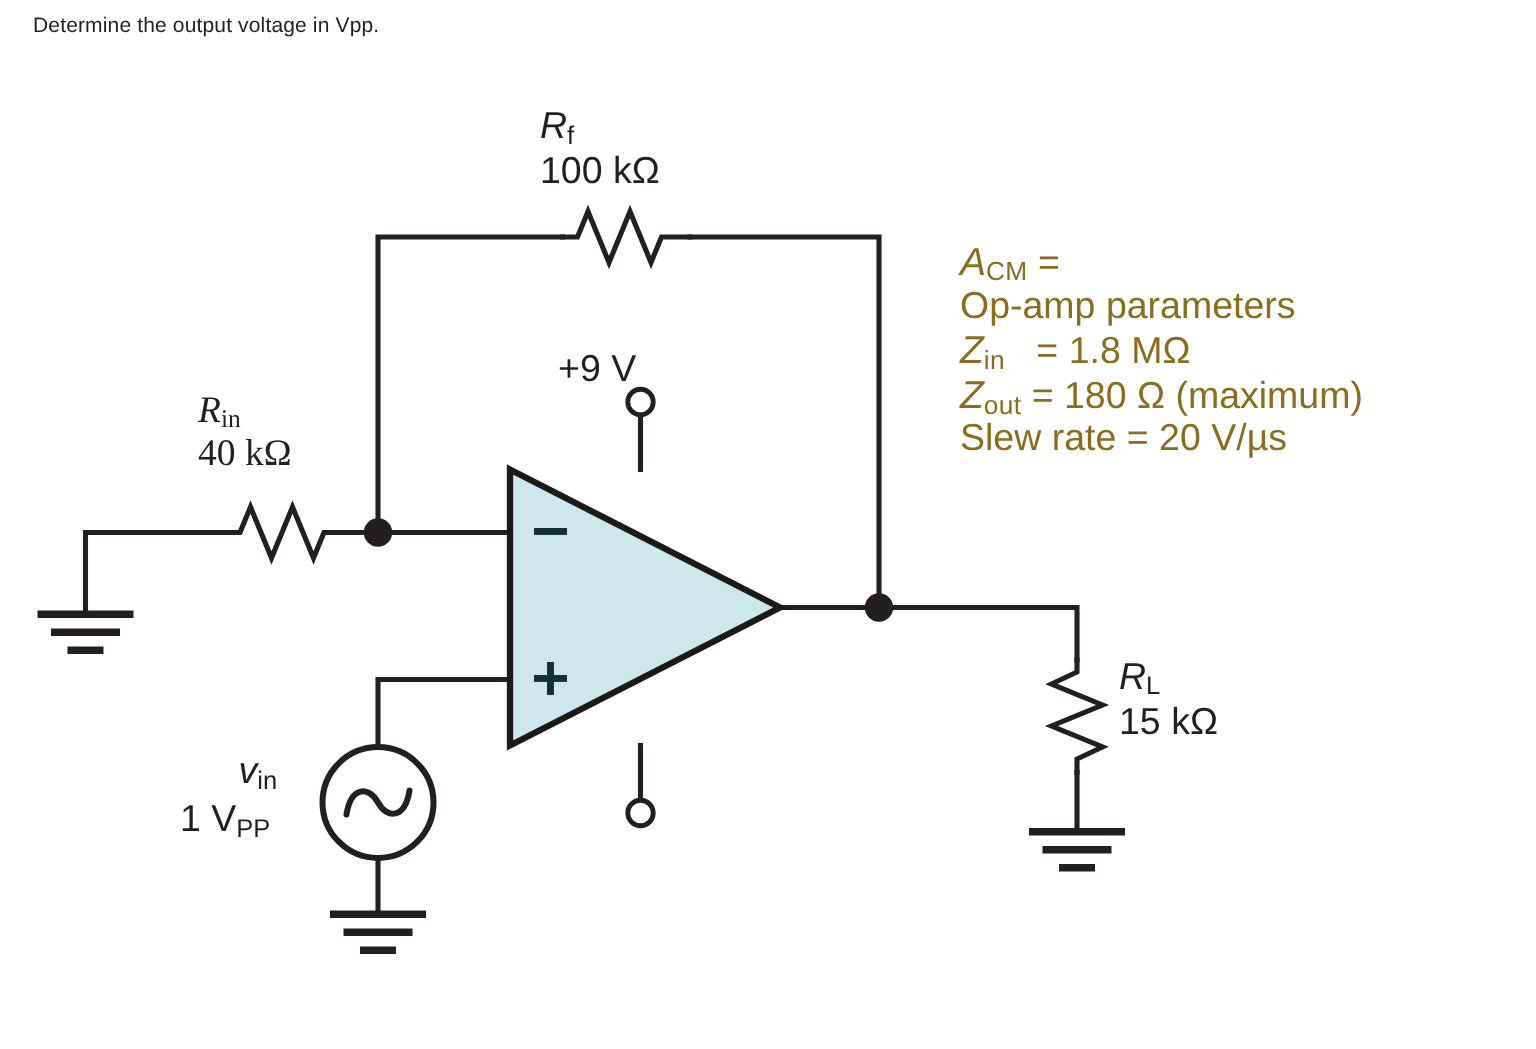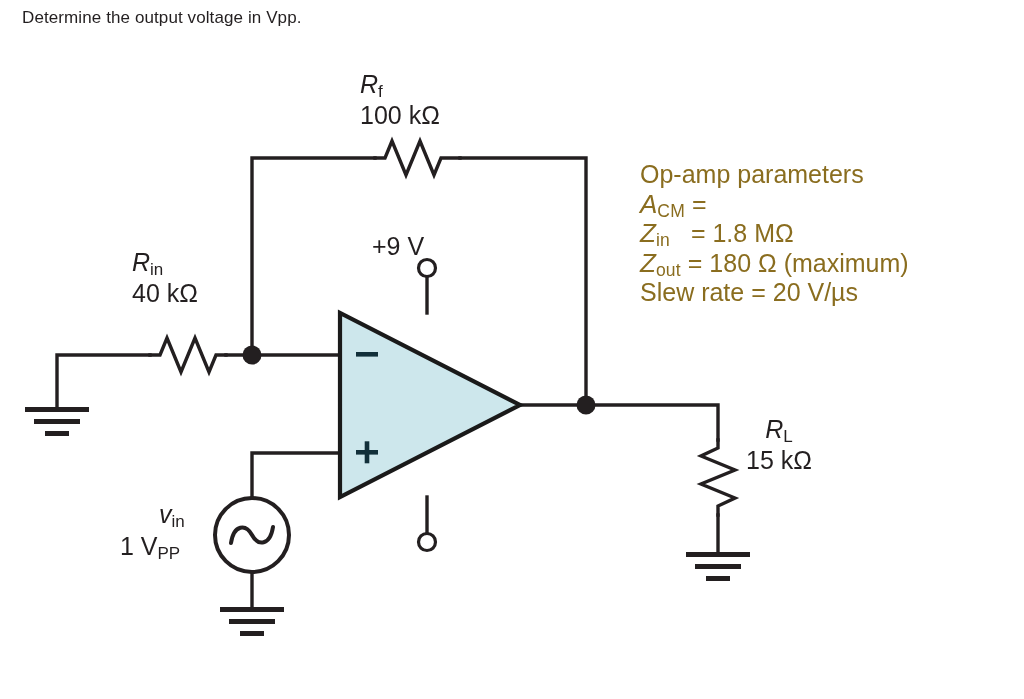--- a/index.html
+++ b/index.html
@@ -17,21 +17,21 @@
   #root {
     position: absolute;
     inset: 0;
     width: 1024px;
     height: 699px;
   }
   .prompt {
     position: absolute;
     left: 22px;
     top: 8px;
-    font-size: 17px;
+    font-size: 14px;
     color: #231f20;
     letter-spacing: 0.1px;
     white-space: nowrap;
   }
   svg.circuit {
     position: absolute;
     left: 0;
     top: 0;
     width: 1024px;
     height: 699px;
@@ -141,50 +141,50 @@
       <rect x="695" y="564" width="46" height="5"></rect>
       <rect x="706" y="576" width="24" height="5"></rect>
     </g>
   </svg>
 
   <div class="lbl ctr" style="left:360px; top:70px; width:110px;">
     <span><span class="it">R</span><span class="sb it">f</span></span><br>
     <span>100 kΩ</span>
   </div>
 
-  <div class="lbl ctr" style="left:132px; top:248px; width:120px;">
+  <div class="lbl ctr" style="left:132px; top:260px; width:120px;font-family:Liberation Serif, serif;">
     <span><span class="it">R</span><span class="sb">in</span></span><br>
     <span>40 kΩ</span>
   </div>
 
   <div class="lbl ctr" style="left:372px; top:232px; width:110px;">+9 V</div>
 
 
   <div class="lbl" style="left:159px; top:500px;">
     <span class="it">v</span><span class="sb">in</span>
   </div>
 
   <div class="lbl" style="left:120px; top:532px;">
     <span>1 V</span><span class="sb">PP</span>
   </div>
 
-  <div class="lbl" style="left:746px; top:415px;text-align:center;">
+  <div class="lbl" style="left:746px; top:437px;">
     <span><span class="it">R</span><span class="sb it">L</span></span><br>
     <span>15 kΩ</span>
   </div>
 
   <div class="params">
+    <span class="row">
+      <span class="sym">A</span><span class="sub">CM</span>
+      <span>=</span>
+      <span></span>
+    </span>
+
     <span class="row">Op-amp parameters</span>
 
-    <span class="row">
-      <span class="sym">A</span><span class="sub">CM</span>
-      <span>=</span>
-      <span></span>
-    </span>
-
 
     <span class="row">
       <span class="sym">Z</span><span class="sub">in</span><span class="pad" style="width:14px;"></span>
       <span>=</span>
       <span>1.8 MΩ</span>
     </span>
 
     <span class="row">
       <span class="sym">Z</span><span class="sub">out</span>
       <span>=</span>

